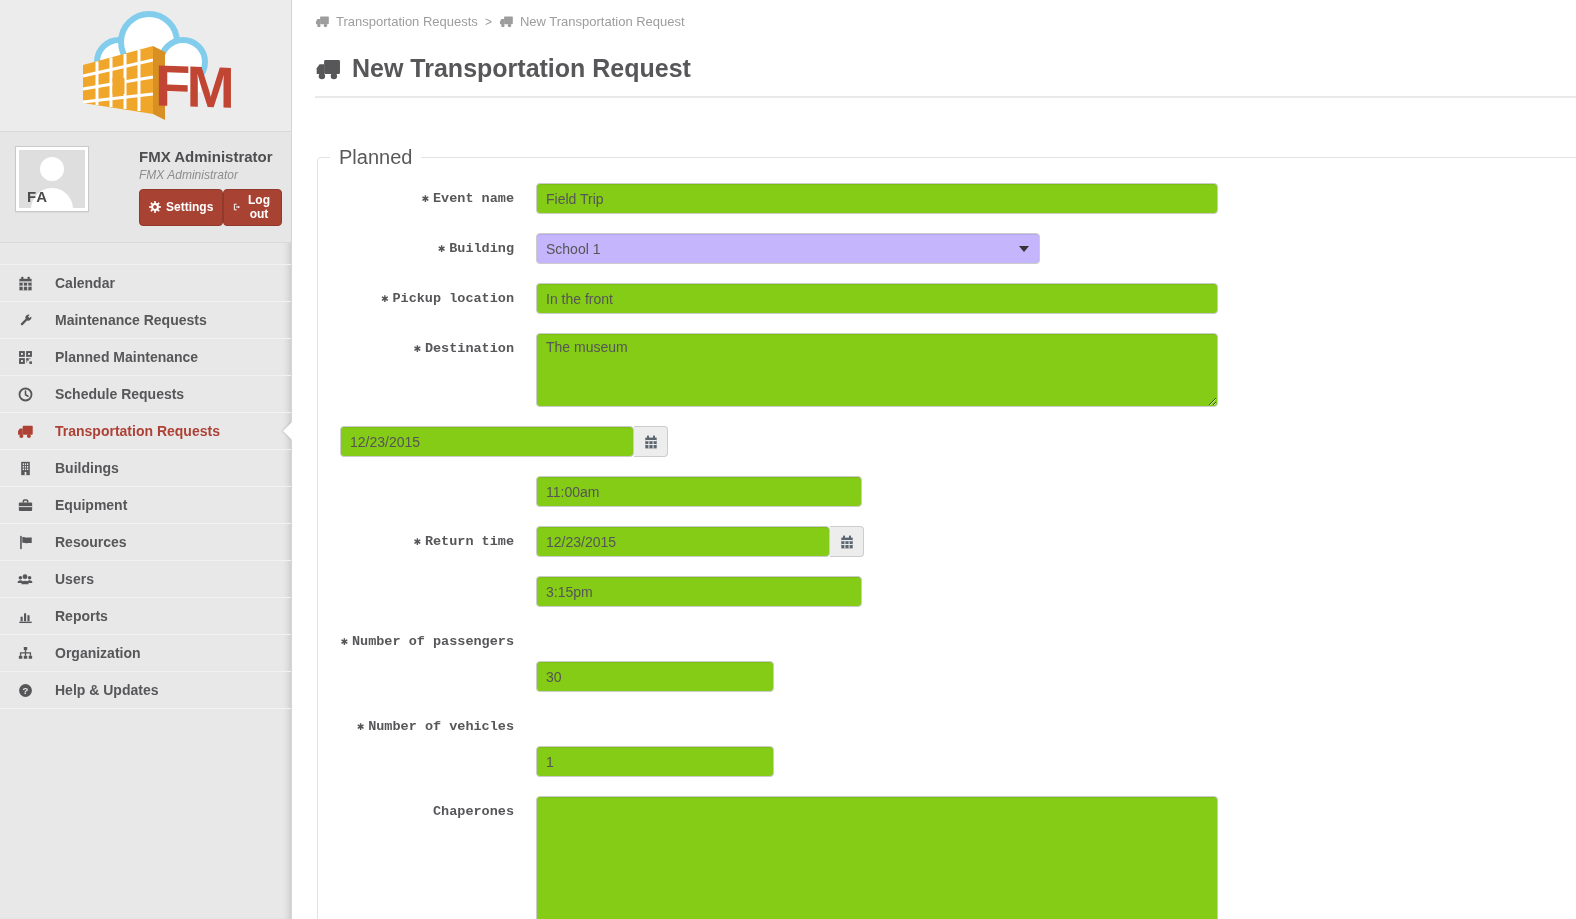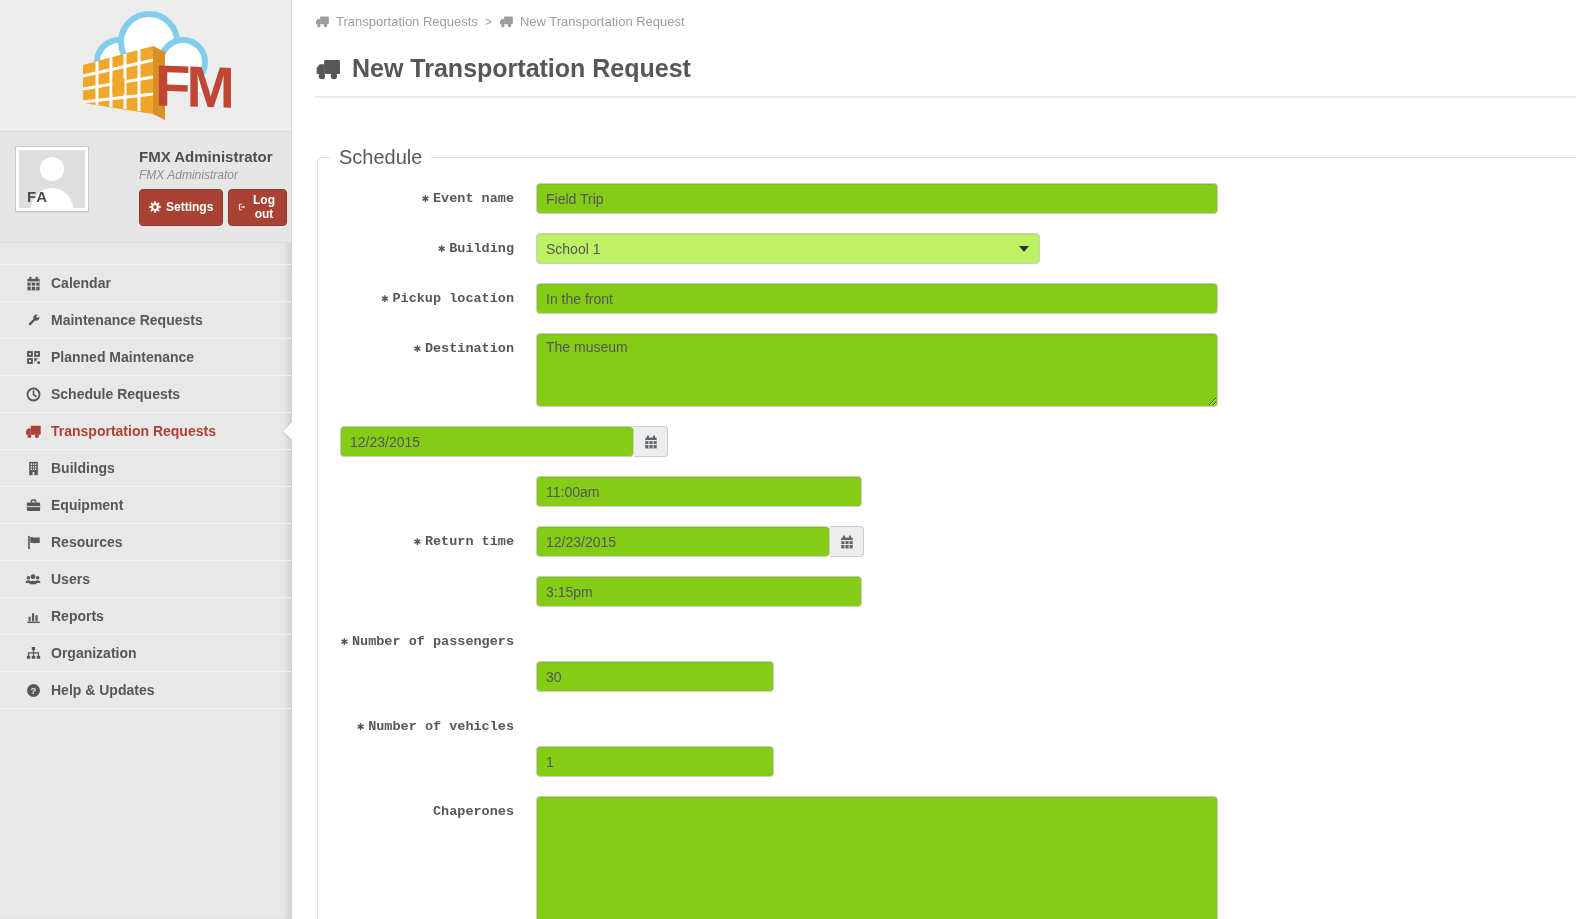--- a/index.html
+++ b/index.html
@@ -19,30 +19,30 @@
             box-shadow:0 1px 2px rgba(0,0,0,.15); overflow:hidden; }
   .avatar .head { position:absolute; top:7px; left:50%; transform:translateX(-50%);
                   width:24px; height:24px; border-radius:50%; background:#fff; }
   .avatar .torso { position:absolute; bottom:-6px; left:50%; transform:translateX(-50%);
                    width:42px; height:26px; border-radius:21px 21px 0 0; background:#fff; }
   .avatar .initials { position:absolute; bottom:3px; left:8px; font-size:15px;
                       font-weight:bold; color:#4c4c4e; letter-spacing:1px; }
   .user-info { min-width:0;margin-left:37px; }
   .user-name { font-size:15px; font-weight:bold; color:#4e4e51; margin-top:1px; }
   .user-role { font-size:12px; font-style:italic; color:#8d8d8d; margin-top:3px; }
-  .user-buttons { display:flex; gap:5px; margin-top:7px;border-radius:7px; }
+  .user-buttons { display:flex; margin-top:7px;border-radius:7px; }
   .btn-red { display:inline-flex; align-items:center; gap:5px; background:#a84334;
              color:#fff; font-size:12px; font-weight:bold; border:1px solid #93392c;
              border-radius:4px; padding:3px 9px 4px; cursor:pointer; }
   .spacer-strip { height:22px; border-bottom:1px solid #f2f2f2; }
 
   .menu { list-style:none; }
-  .menu-item { height:37px; display:flex; align-items:center; padding-left:24px;
+  .menu-item { height:37px; display:flex; align-items:center; padding-left:16px;
                border-bottom:1px solid #f2f2f2; color:#57575a; font-size:14px;
-               font-weight:bold; position:relative; cursor:pointer; }
+               font-weight:bold; position:relative; cursor:pointer;gap:12px; }
   .menu-item .mi-icon { width:18px; margin-right:9px; display:flex; justify-content:center; }
   .menu-item.active { color:#ae4135; }
   .menu-item.active::after { content:""; position:absolute; right:-1px; top:50%;
                transform:translateY(-50%); width:0; height:0;
                border-top:9px solid transparent; border-bottom:9px solid transparent;
                border-right:9px solid #fff;
                filter:drop-shadow(-1px 0 1px rgba(0,0,0,.15)); }
   .bgcut { fill:#e8e8e8; }
 
   
@@ -73,21 +73,21 @@
       color:#555; background:#84cc16; outline:none;
       font-family:"Liberation Sans","DejaVu Sans",sans-serif;
       box-shadow:inset 0 1px 1px rgba(0,0,0,.07); }
   input[type=text] { height:31px; }
   .w-full { width:682px; }
   .w-date { width:294px; border-radius:4px 0 0 4px; }
   .w-time { width:326px; }
   .w-num  { width:238px;margin-top:35px; }
   .select-wrap { position:relative; width:504px; }
   .select-wrap select { width:100%; height:31px; appearance:none; -webkit-appearance:none;
-      padding-right:36px; background:#bef264; }
+      padding-right:36px; background:#c4b5fd; }
   .select-wrap .caret { position:absolute; right:11px; top:13px; width:0; height:0;
       border-left:5px solid transparent; border-right:5px solid transparent;
       border-top:6px solid #333; pointer-events:none; }
   textarea.ta-dest { width:682px; height:74px; resize:both; }
   textarea.ta-chap { width:682px; height:560px; resize:both; }
   .date-addon { width:34px; height:31px; border:1px solid #ccc; border-left:0;
       border-radius:0 4px 4px 0; background:#ededed; display:flex;
       align-items:center; justify-content:center; cursor:pointer; }
 </style>
 </head>
@@ -346,21 +346,21 @@
       <rect x="5.4" y="1.6" width="9.4" height="8.4" rx="0.8"></rect>
       <path d="M5.4 4.2H2.7L1 6.6V10h4.4z"></path>
       <circle cx="4.1" cy="11.2" r="1.9"></circle>
         <circle cx="11.2" cy="11.2" r="1.9"></circle>
     </svg>
     <span>New Transportation Request</span>
   </h1>
   <hr class="title-rule">
 
   <fieldset class="request-fieldset">
-    <legend class="request-legend">Schedule</legend>
+    <legend class="request-legend">Planned</legend>
 
     <div class="form-row">
       <div class="label-cell">
         <span class="req">✱</span><label>Event name</label>
       </div>
       <div class="ctrl-cell">
         <input type="text" class="w-full" value="Field Trip" style="">
       </div>
     </div>
 

